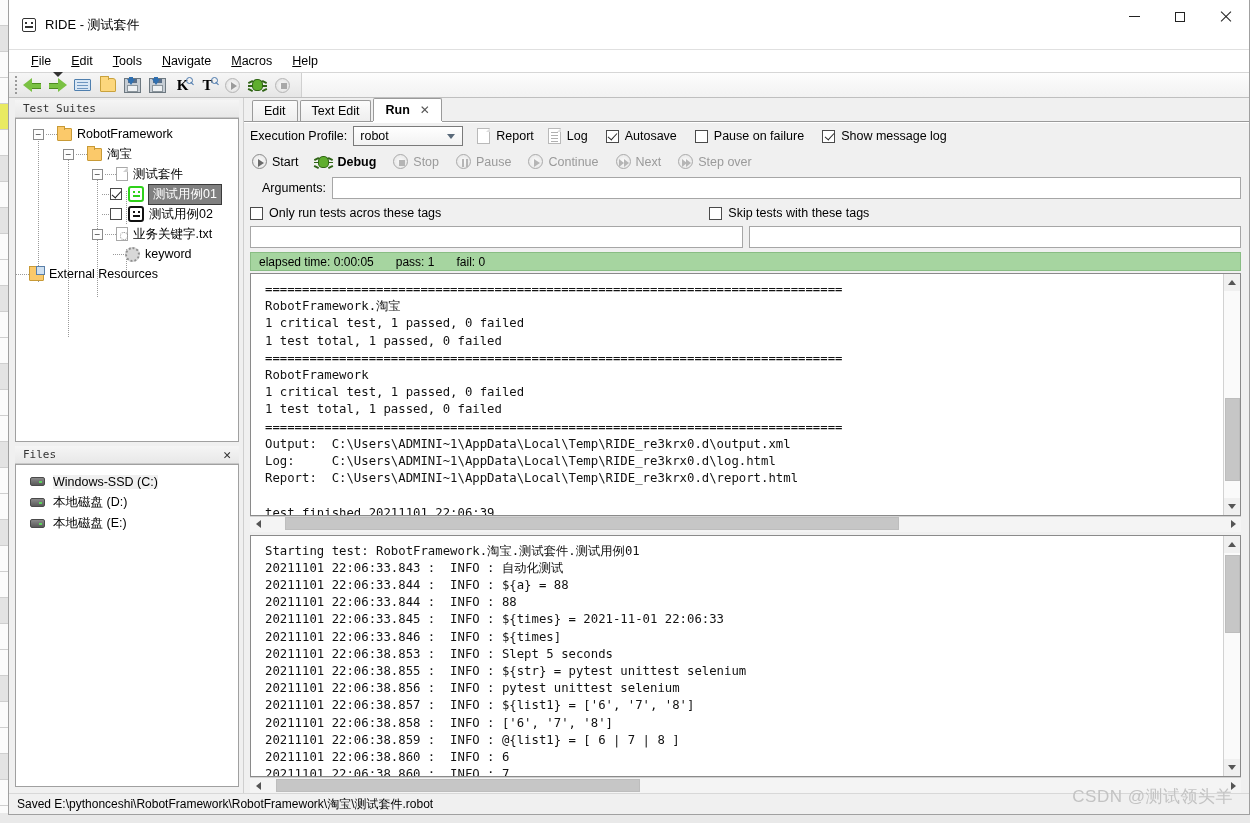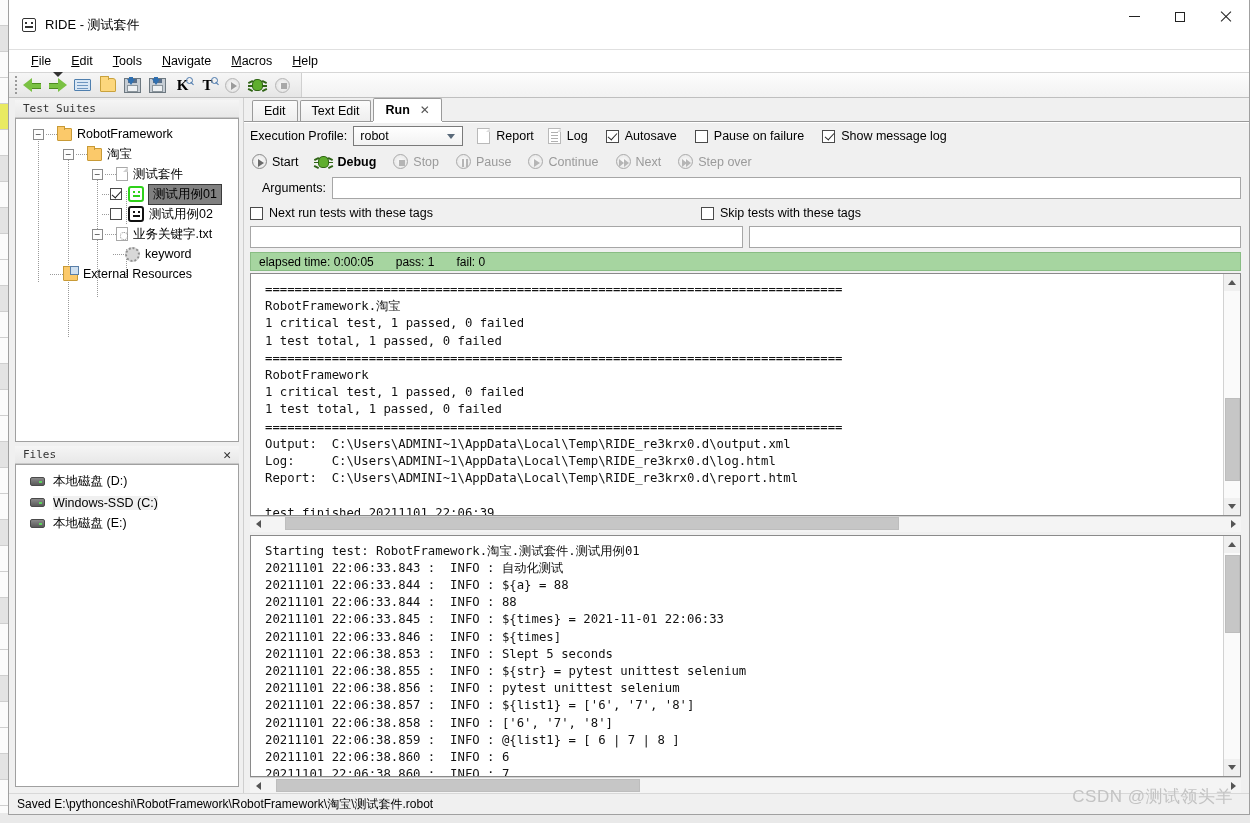--- a/index.html
+++ b/index.html
@@ -345,21 +345,21 @@
     position:relative;
   }
   .tcase-icon.pass { border-color:#2fd11a; }
   .tcase-icon .eye { position:absolute; top:3px; width:2px;height:2px;background:#111;}
   .tcase-icon.pass .eye { background:#2fd11a; }
   .tcase-icon .eye.l{left:2.5px;} .tcase-icon .eye.r{right:2.5px;}
   .tcase-icon .mouth{position:absolute; left:2.5px; right:2.5px; bottom:3px;height:2px;background:#111;}
   .tcase-icon.pass .mouth{background:#2fd11a;}
   .tlabel { font-size:12.5px; }
   .tlabel.selected {
-    background:#808080; color:#000000; padding:1px 4px;
+    background:#808080; color:#ffffff; padding:1px 4px;
     outline:1px solid #3a3a3a;
   }
   .tree-vline {
     position:absolute; width:1px;
     background: repeating-linear-gradient(to bottom,#9a9a9a 0 1px, transparent 1px 2px);
   }
 
   
   .frow { display:flex; align-items:center; height:21px; padding-left:14px; font-size:12.5px; }
   .frow.sel .flabel { background:#f0f0f0; }
@@ -778,42 +778,42 @@
             <span class="ficon res"></span>
             <span class="tlabel">业务关键字.txt</span>
           </div>
 
           <div class="trow" style="padding-left:97px">
             <div class="dotted-h" style="width:12px"></div>
             <span class="ficon gear"></span>
             <span class="tlabel">keyword</span>
           </div>
 
-          <div class="trow" style="padding-left:34px">
+          <div class="trow" style="">
             <div class="dotted-h" style="width:13px"></div>
             <span class="ficon extres"></span>
             <span class="tlabel">External Resources</span>
           </div>
 
         </div>
       </div>
 
       <div id="files-panel">
         <div class="panel-caption">
           <span>Files</span>
           <span class="closex">✕</span>
         </div>
         <div id="files-box">
+          <div class="frow sel">
+            <span class="drive"></span>
+            <span class="flabel">Windows-SSD (C:)</span>
+          </div>
           <div class="frow">
             <span class="drive"></span>
             <span class="flabel">本地磁盘 (D:)</span>
-          </div>
-          <div class="frow sel">
-            <span class="drive"></span>
-            <span class="flabel">Windows-SSD (C:)</span>
           </div>
           <div class="frow">
             <span class="drive"></span>
             <span class="flabel">本地磁盘 (E:)</span>
           </div>
         </div>
       </div>
 
     </div>
 
@@ -930,21 +930,21 @@
         </div>
 
         <div id="argrow">
           <span class="lbl">Arguments:</span>
           <input class="textfield" style="padding-left: 4px; font-family: &quot;Liberation Sans&quot;, sans-serif; font-size: 12px; outline: none;" value="">
         </div>
 
         <div id="tagrow">
           <div class="cbgroup" style="margin-left:0">
             <span class="cbx"></span>
-            <span>Next run tests with these tags</span>
+            <span>Only run tests acros these tags</span>
           </div>
           <div class="cbgroup" style="margin-left:268px">
             <span class="cbx"></span>
             <span>Skip tests with these tags</span>
           </div>
         </div>
 
         <div id="tagfields">
           <input class="tagfield" style="padding-left: 4px; font-size: 12px; outline: none;" value="">
           <input class="tagfield" style="padding-left: 4px; font-size: 12px; outline: none;" value="">

